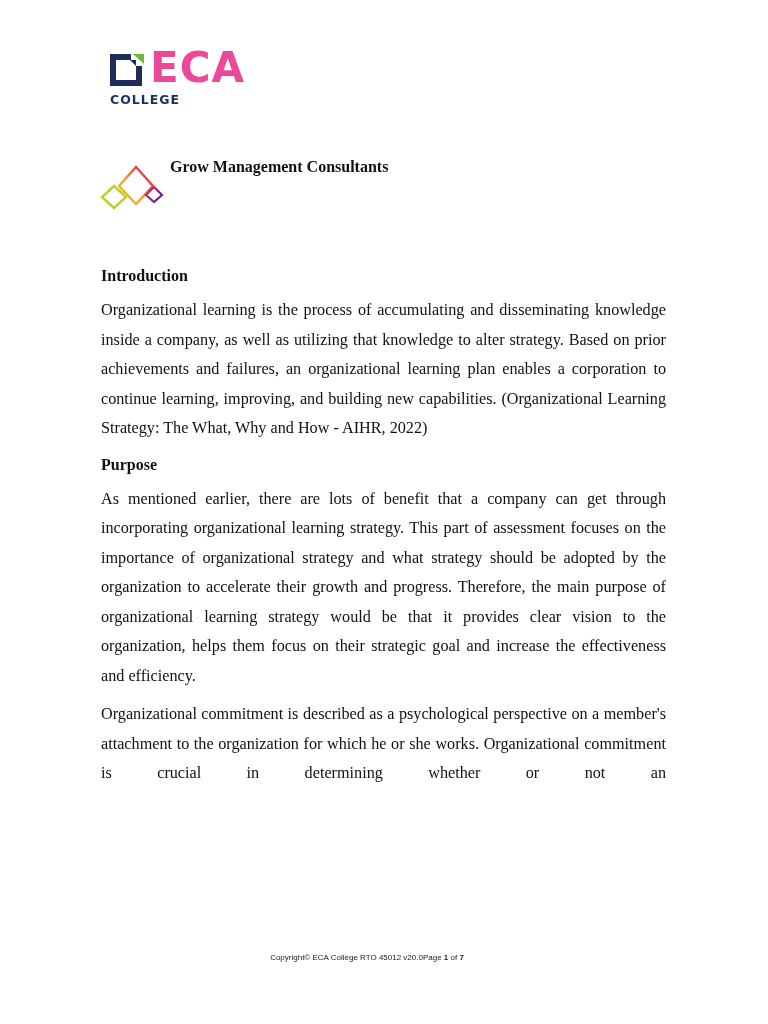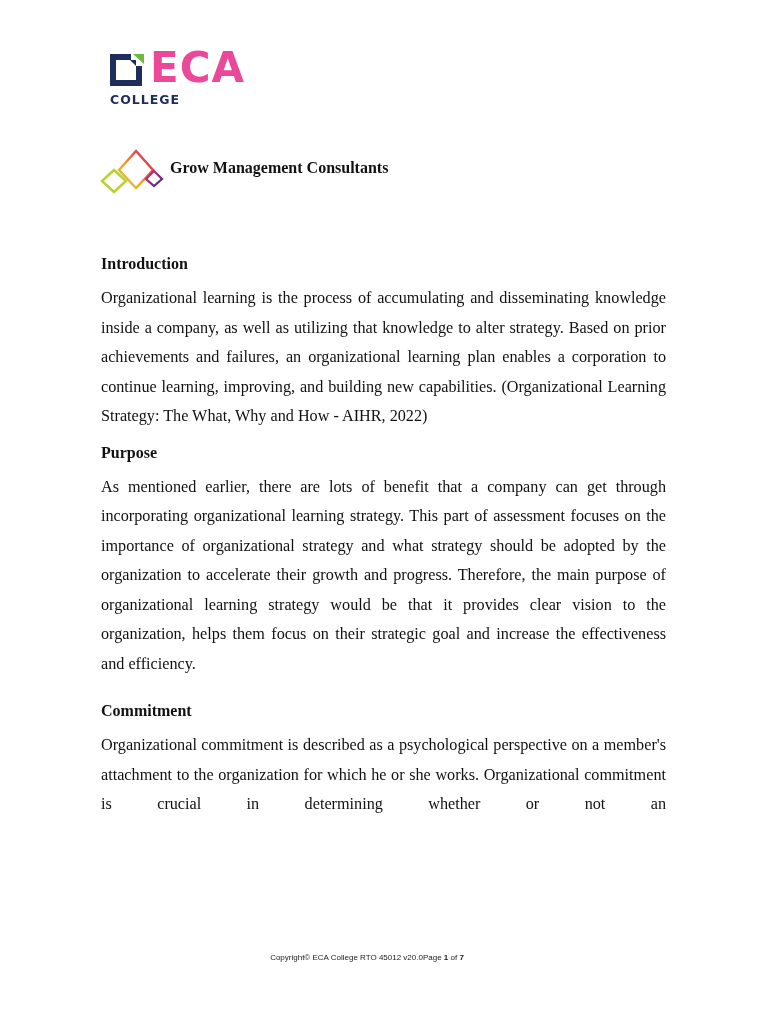--- a/index.html
+++ b/index.html
@@ -46,24 +46,24 @@
       top: 40px;
       font-family: "DejaVu Sans", "Liberation Sans", sans-serif;
       font-size: 12.5px;
       letter-spacing: 1px;
       color: #1f2d5c;
       font-weight: bold;
     }
     .grow-logo {
       position: absolute;
       left: 100px;
-      top: 148px;
+      top: 164px;
       height: 46px;
       display: flex;
-      align-items: center;
+      align-items: flex-start;
     }
     .grow-mark {
       width: 64px;
       height: 46px;
     }
     .grow-name {
       margin-left: 6px;
       margin-top: -6px;
       font-weight: bold;
       font-size: 16px;
@@ -87,21 +87,21 @@
       font-size: 16px;
       margin: 0;
       line-height: 22px;
     }
     .para {
       font-size: 16.2px;
       line-height: 29.5px;
       text-align: justify;
       margin: 0;
     }
-    .sec-intro-h { margin-top: 18px; }
+    .sec-intro-h { margin-top: 30px; }
     .sec-intro-p { margin-top: 9px; }
     .sec-purpose-h { margin-top: 10px; }
     .sec-purpose-p { margin-top: 9px; }
     .sec-commit-h { margin-top: 21px; }
     .sec-commit-p { margin-top: 9px; }
 
     .footer {
       position: absolute;
       left: 101px;
       top: 953px;
@@ -152,20 +152,19 @@
 </div>
 
 <div class="doc">
 
   <h2 class="section-heading sec-intro-h">Introduction</h2>
   <p class="para sec-intro-p">Organizational learning is the process of accumulating and disseminating knowledge inside a company, as well as utilizing that knowledge to alter strategy. Based on prior achievements and failures, an organizational learning plan enables a corporation to continue learning, improving, and building new capabilities. (Organizational Learning Strategy: The What, Why and How - AIHR, 2022)</p>
 
   <h2 class="section-heading sec-purpose-h">Purpose</h2>
   <p class="para sec-purpose-p">As mentioned earlier, there are lots of benefit that a company can get through incorporating organizational learning strategy. This part of assessment focuses on the importance of organizational strategy and what strategy should be adopted by the organization to accelerate their growth and progress. Therefore, the main purpose of organizational learning strategy would be that it provides clear vision to the organization, helps them focus on their strategic goal and increase the effectiveness and efficiency.</p>
 
-  <h2 class="section-heading sec-commit-h">Commitment</h2>
   <p class="para sec-commit-p" style="text-align-last: justify;">Organizational commitment is described as a psychological perspective on a member's attachment to the organization for which he or she works. Organizational commitment is crucial in determining whether or not an</p>
 </div>
 
 <div class="footer">
   <span>Copyright© ECA College RTO 45012 v20.0</span>
   <span><span>Page </span><b>1</b><span> of </span><b>7</b></span>
 </div>
 
 </body></html>

